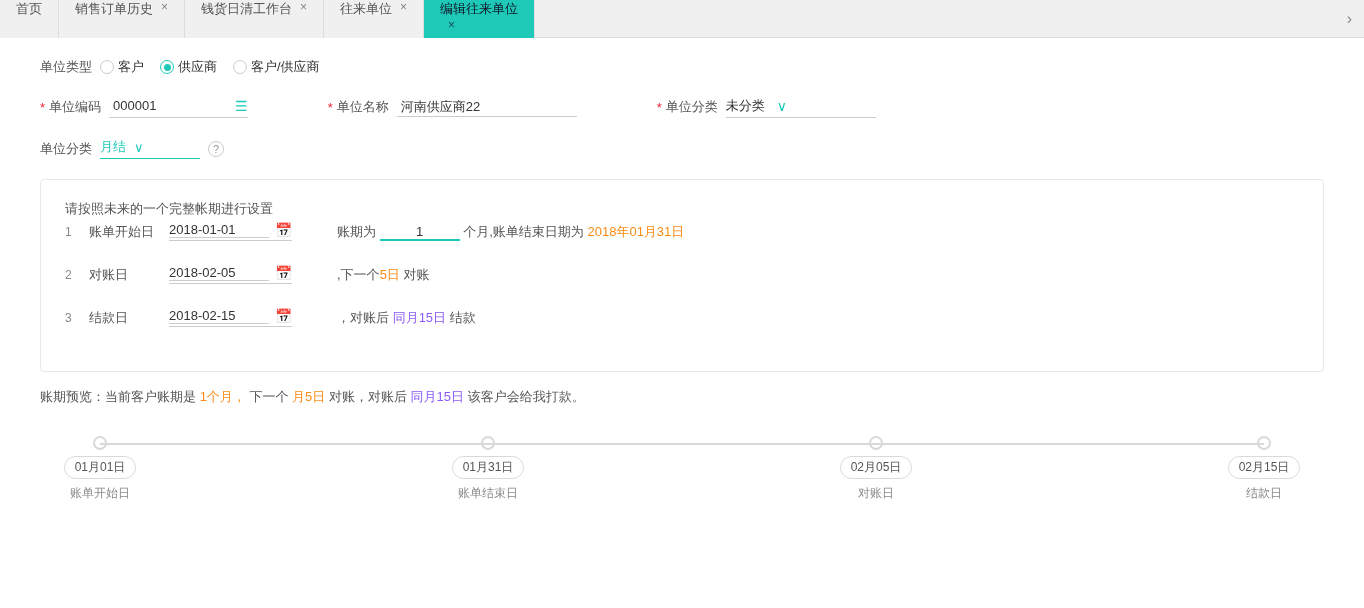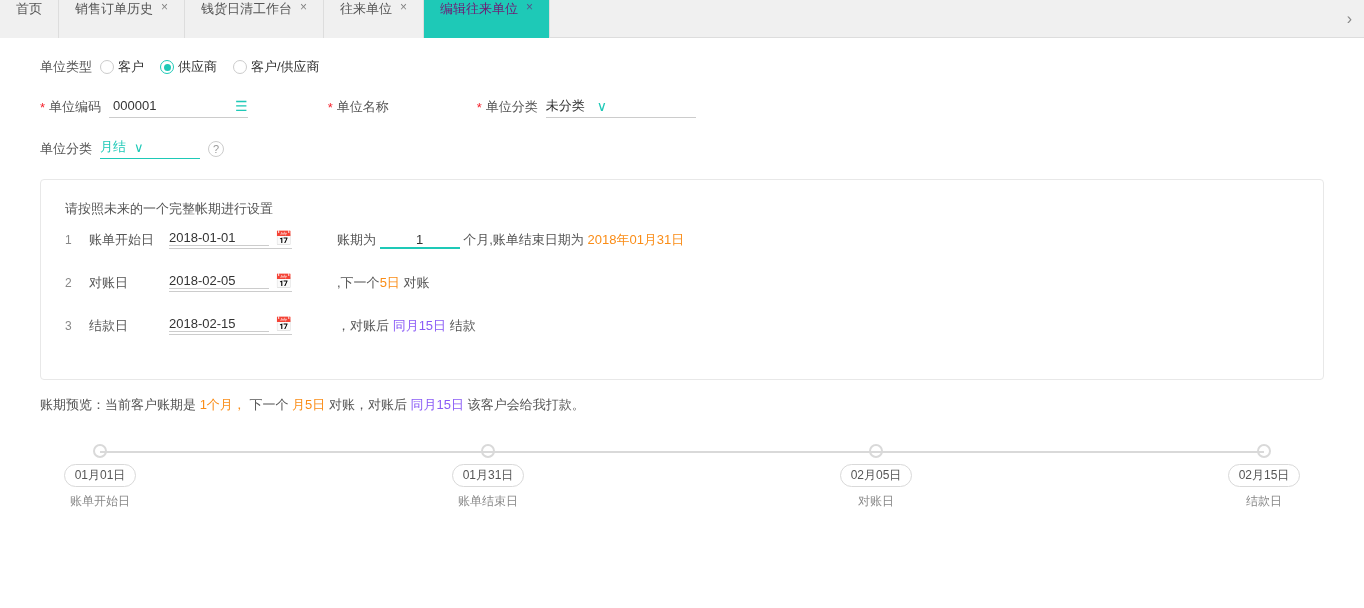--- a/index.html
+++ b/index.html
@@ -21,21 +21,22 @@
       height: 38px;
       cursor: pointer;
       font-size: 13px;
       color: #555;
       border-right: 1px solid #ddd;
       white-space: nowrap;
       background: #f0f0f0;
     }
     .tab.active {
       background: #1ec9b7;
-      color: #701a75;
+      color: #0f172a;
+      flex-direction: column;
     }
     .tab .close-icon {
       margin-left: 8px;
       font-size: 12px;
       opacity: 0.7;
     }
     .tab-more {
       margin-left: auto;
       padding: 0 12px;
       font-size: 16px;
@@ -184,21 +185,21 @@
     
     .panel-box {
       border: 1px solid #e8e8e8;
       border-radius: 4px;
       padding: 20px 24px;
       margin-bottom: 16px;
     }
     .panel-title {
       font-size: 13px;
       color: #555;
-      margin-bottom: 12px;
+      margin-bottom: 4px;
     }
 
     
     .data-row {
       display: flex;
       align-items: center;
       margin-bottom: 24px;
     }
     .row-num {
       width: 24px;
@@ -340,20 +341,21 @@
       <span class="required-star">*</span>
       <span class="form-label">单位编码</span>
       <div class="input-with-icon">
         <input type="text" class="text-input" value="000001" style="width: 120px;">
         <span class="calendar-icon">☰</span>
       </div>
     </div>
     <div class="form-group" style="margin-left:40px;">
       <span class="required-star">*</span>
       <span class="form-label">单位名称</span>
+      <input type="text" class="text-input" value="河南供应商22" style="width: 180px; border-bottom: 1px solid rgb(204, 204, 204);">
     </div>
     <div class="form-group" style="margin-left:40px;">
       <span class="required-star">*</span>
       <span class="form-label">单位分类</span>
       <div class="select-plain" style="min-width:150px; padding-bottom:2px;">
         <span>未分类</span>
         <span class="arrow" style="margin-left:12px; color:#1ec9b7;">∨</span>
       </div>
     </div>
   </div>

